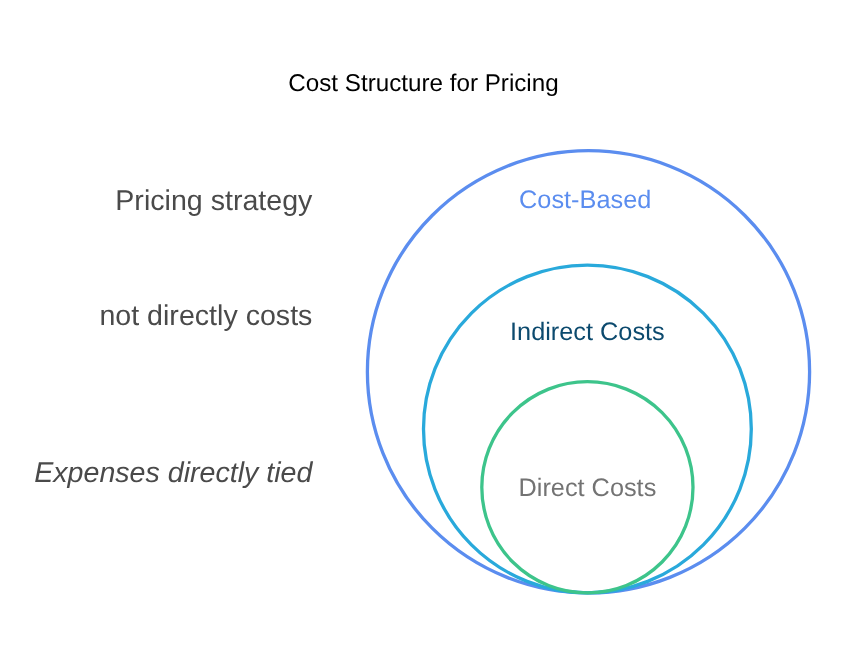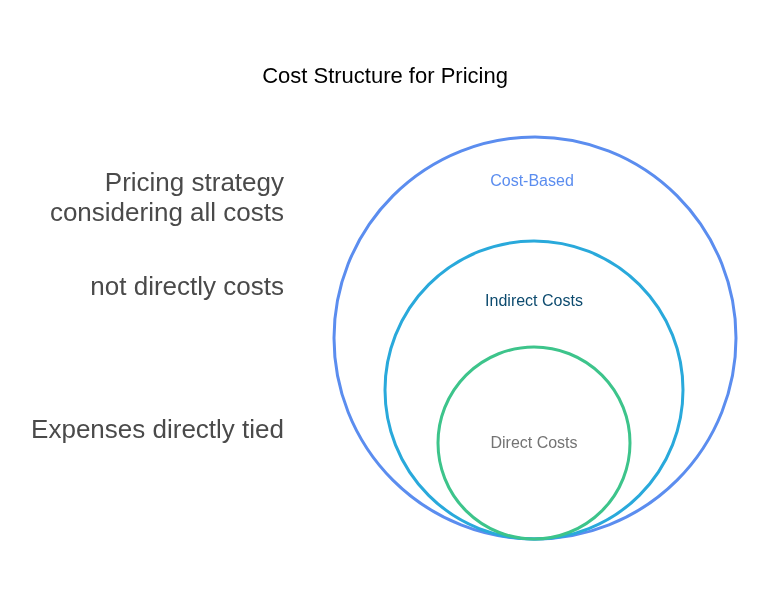--- a/index.html
+++ b/index.html
@@ -35,21 +35,21 @@
     }
     .desc span { display: block; }
     svg.diagram {
       position: absolute;
       left: 0;
       top: 0;
     }
     .circle-label {
       position: absolute;
       text-align: center;
-      font-size: 16px;
+      font-size: 23px;
       line-height: 30px;
       width: 220px;
     }
     .circle-label span { display: block; }
   </style>
 </head>
 <body>
 
 <div class="title">Cost Structure for Pricing</div>
 
@@ -66,22 +66,21 @@
 <div class="circle-label" style="left:424px; top:286px; color:#0c4a6e;">
   <span>Indirect Costs</span>
 </div>
 
 <div class="circle-label" style="left:424px; top:428px; color:#737373;">
   <span>Direct Costs</span>
 </div>
 
 <div class="desc" style="top:167px;">
   <span>Pricing strategy</span>
-  <span>considering all costs</span>
 </div>
 
 <div class="desc" style="top:271px;">
   <span>not directly costs</span>
 </div>
 
-<div class="desc" style="top:414px;">
+<div class="desc" style="top:414px;font-style:italic;">
   <span>Expenses directly tied</span>
 </div>
 
 </body></html>

